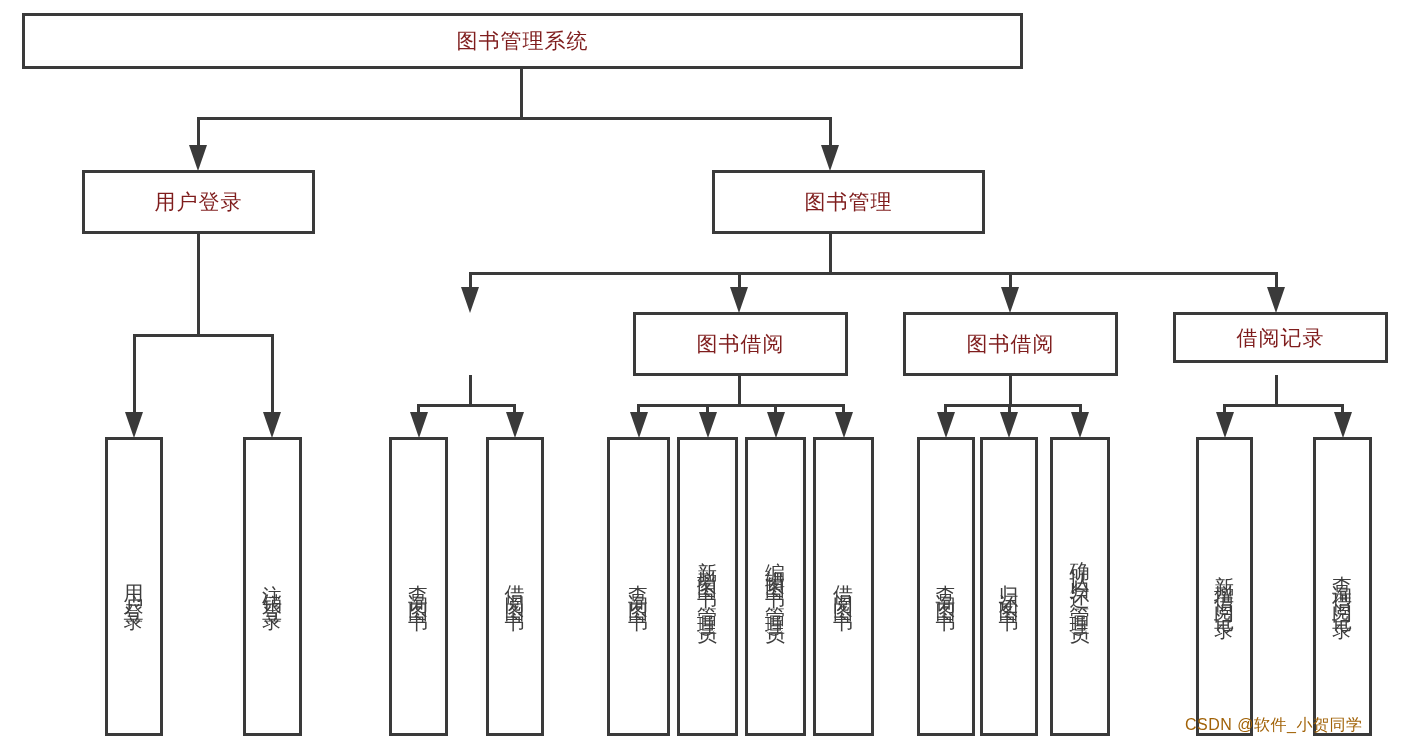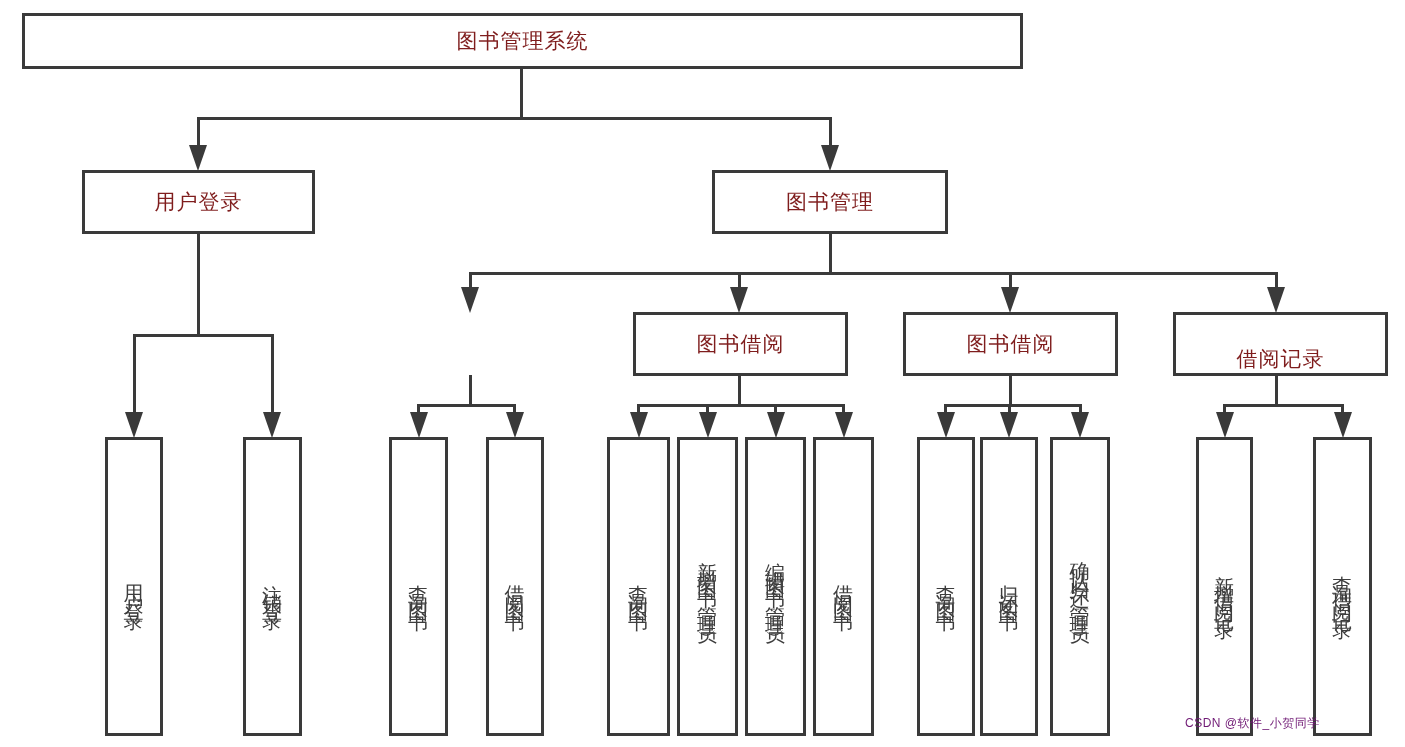--- a/index.html
+++ b/index.html
@@ -43,45 +43,45 @@
     position: absolute;
     width: 0;
     height: 0;
     border-left: 9px solid transparent;
     border-right: 9px solid transparent;
     border-top: 26px solid #3a3a3a;
   }
   
   .n-root   { left: 22px;   top: 13px;  width: 1001px; height: 56px; }
   .n-l2-user{ left: 82px;   top: 170px; width: 233px;  height: 64px; }
-  .n-l2-book{ left: 712px;  top: 170px; width: 236px;  height: 64px; }
+  .n-l2-book{ left: 712px;  top: 170px; width: 273px;  height: 64px; }
   .n-l3-0   { left: 363px;  top: 312px; width: 215px;  height: 64px; }
   .n-l3-1   { left: 633px;  top: 312px; width: 215px;  height: 64px; }
   .n-l3-2   { left: 903px;  top: 312px; width: 215px;  height: 64px; }
-  .n-l3-3   { left: 1173px; top: 312px; width: 215px;  height: 64px; align-items: flex-end; }
+  .n-l3-3   { left: 1173px; top: 312px; width: 215px;  height: 51px; }
   .leaf     { top: 437px;   height: 299px; }
   .n-g1-0 { left: 105px;  width: 58px; }
   .n-g1-1 { left: 243px;  width: 59px; }
   .n-g2-0 { left: 389px;  width: 59px; }
   .n-g2-1 { left: 486px;  width: 58px; }
   .n-g3-0 { left: 607px;  width: 63px; }
   .n-g3-1 { left: 677px;  width: 61px; }
   .n-g3-2 { left: 745px;  width: 61px; }
   .n-g3-3 { left: 813px;  width: 61px; }
   .n-g4-0 { left: 917px;  width: 58px; }
   .n-g4-1 { left: 980px;  width: 58px; }
   .n-g4-2 { left: 1050px; width: 60px; }
   .n-g5-0 { left: 1196px; width: 57px; }
   .n-g5-1 { left: 1313px; width: 59px; }
   .watermark {
     position: absolute;
     left: 1185px;
     top: 715px;
-    font-size: 12px;
-    color: #701a75;
+    font-size: 16px;
+    color: #a16207;
     white-space: nowrap;
     letter-spacing: 0.5px;
   }
 </style>
 </head>
 <body>
 
 <div class="stage">
 
   <div class="line" style="left:520px; top:68px;  width:3px;  height:51px;"></div>

